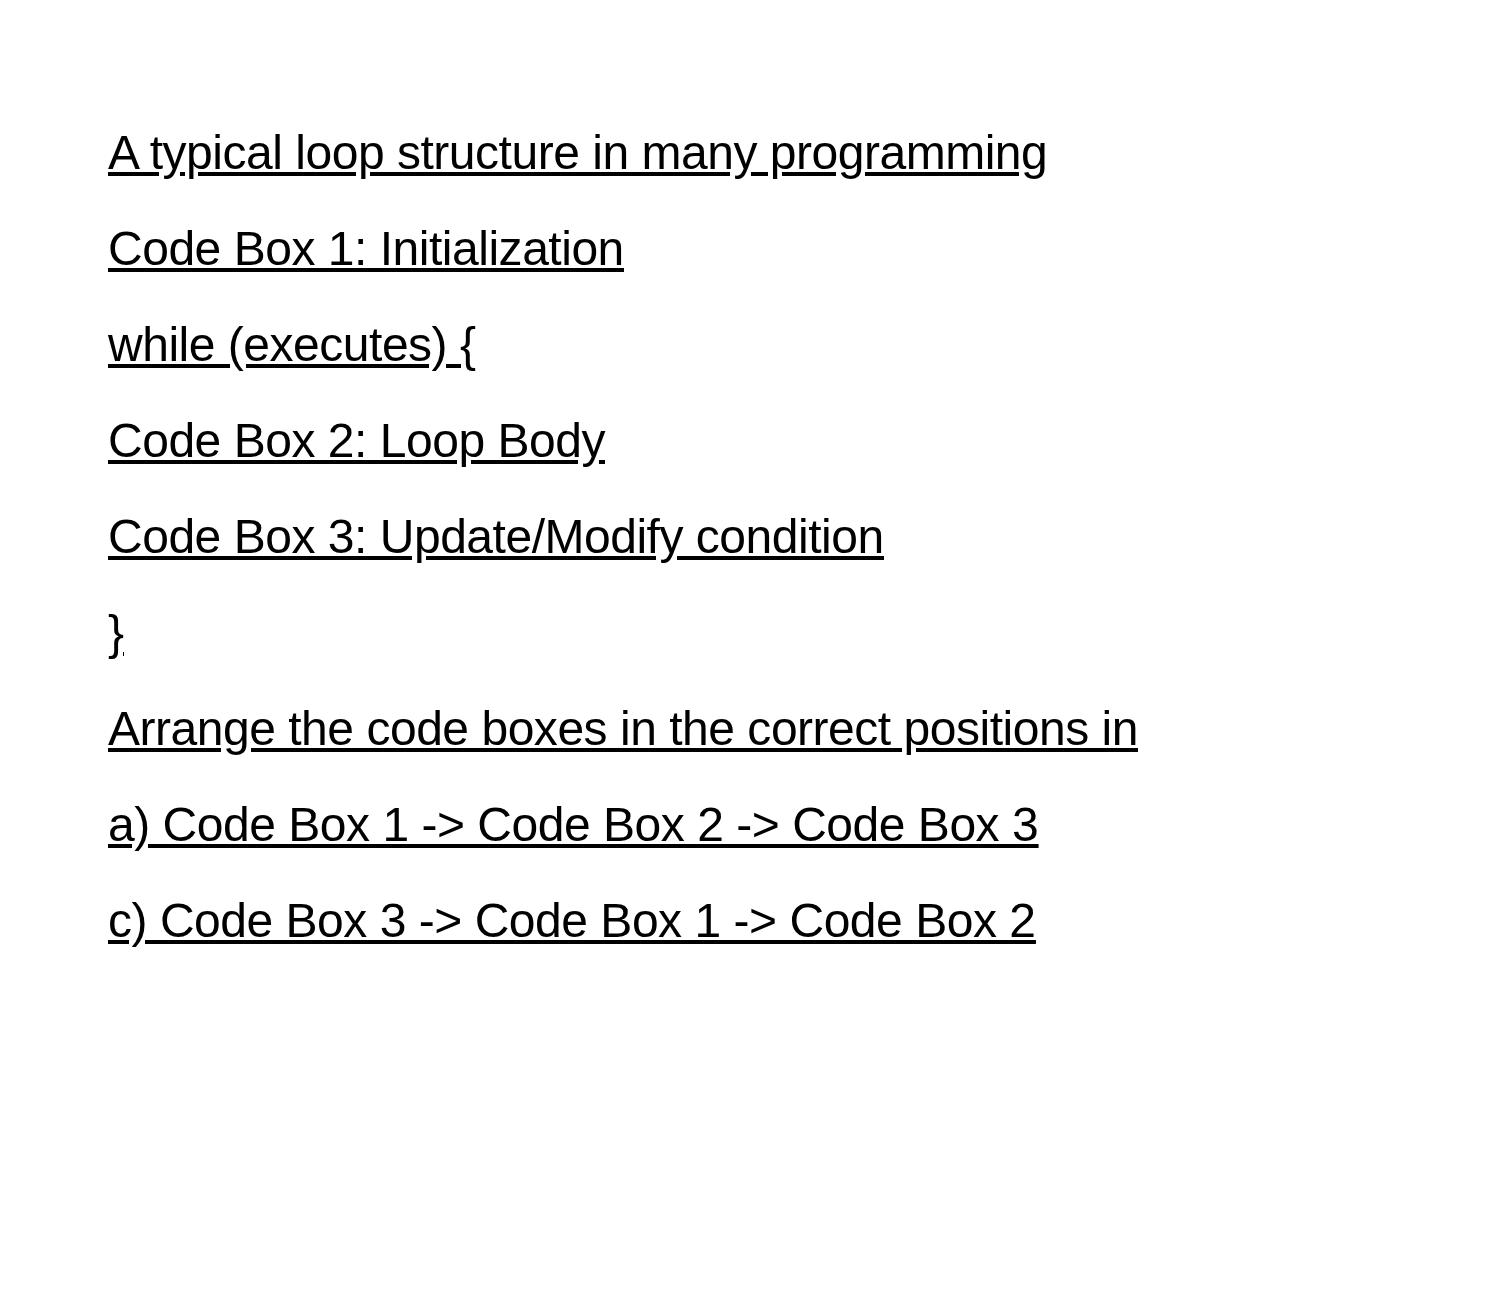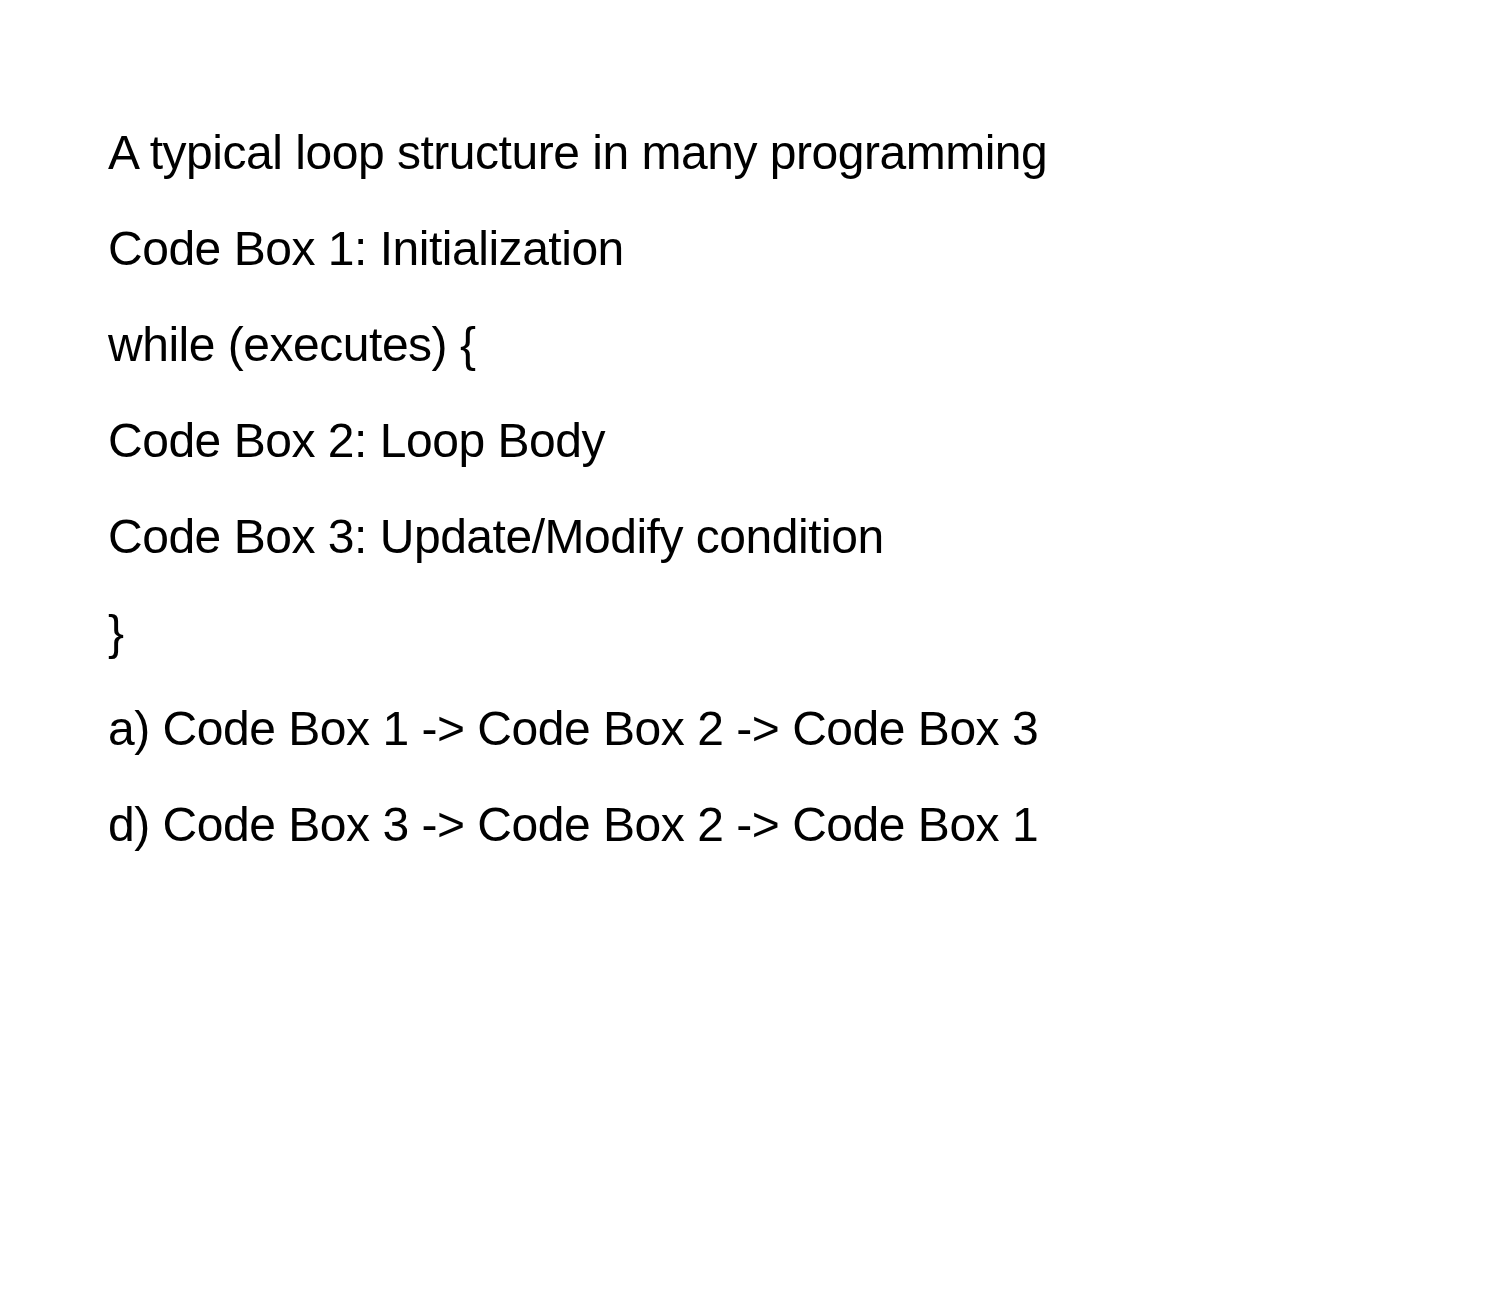--- a/index.html
+++ b/index.html
@@ -1,18 +1,19 @@
 <!DOCTYPE html>
 <html><head>
   <meta charset="utf-8">
   <style>
     * {
       margin: 12px;
       padding: 0;
       box-sizing: border-box;
+      text-decoration: underline;
     }
     body {
       width: 1500px;
       height: 1304px;
       background: #ffffff;
       font-family: -apple-system, BlinkMacSystemFont, "Segoe UI", Helvetica, Arial, sans-serif;
       padding: 75px 60px 60px 60px;
       color: #000000;
     }
     .content {
@@ -28,15 +29,16 @@
 </head>
 <body>
 
 <div class="content">
   <span class="line">A typical loop structure in many programming</span>
   <span class="line">Code Box 1: Initialization</span>
   <span class="line">while (executes) {</span>
   <span class="line">Code Box 2: Loop Body</span>
   <span class="line">Code Box 3: Update/Modify condition</span>
   <span class="line">}</span>
+  <span class="line">Arrange the code boxes in the correct positions in</span>
   <span class="line">a) Code Box 1 -&gt; Code Box 2 -&gt; Code Box 3</span>
-  <span class="line">d) Code Box 3 -&gt; Code Box 2 -&gt; Code Box 1</span>
+  <span class="line">c) Code Box 3 -&gt; Code Box 1 -&gt; Code Box 2</span>
 </div>
 
 </body></html>

